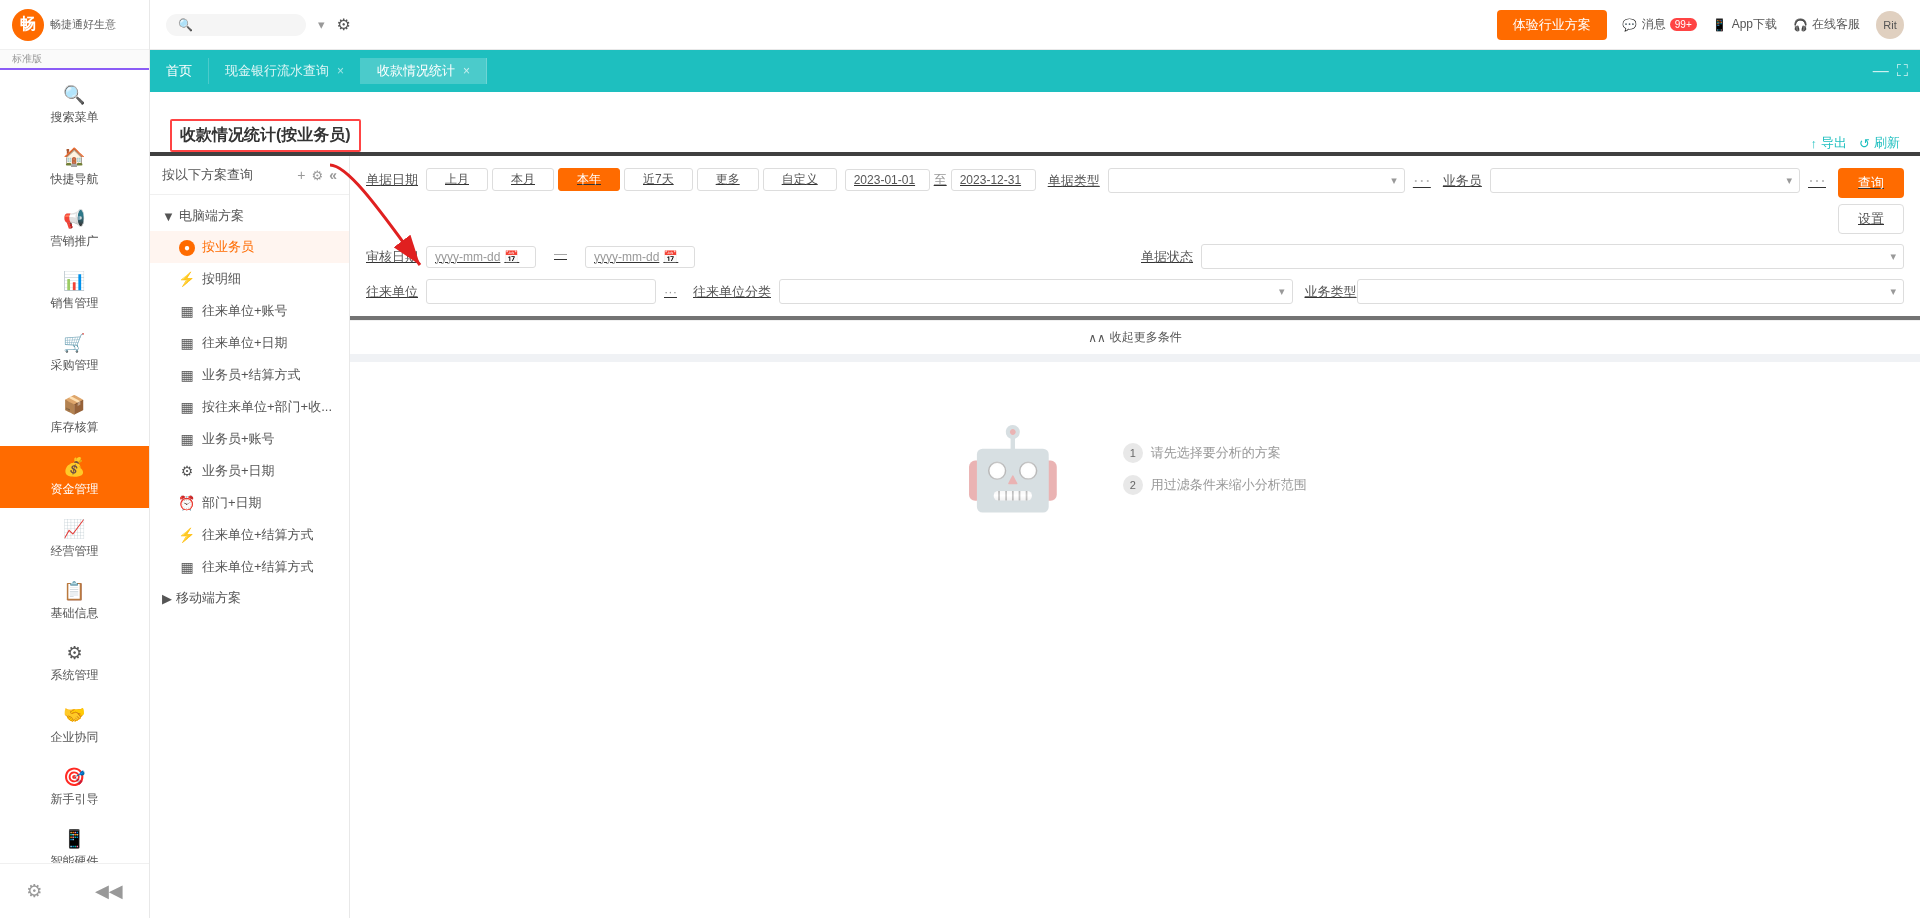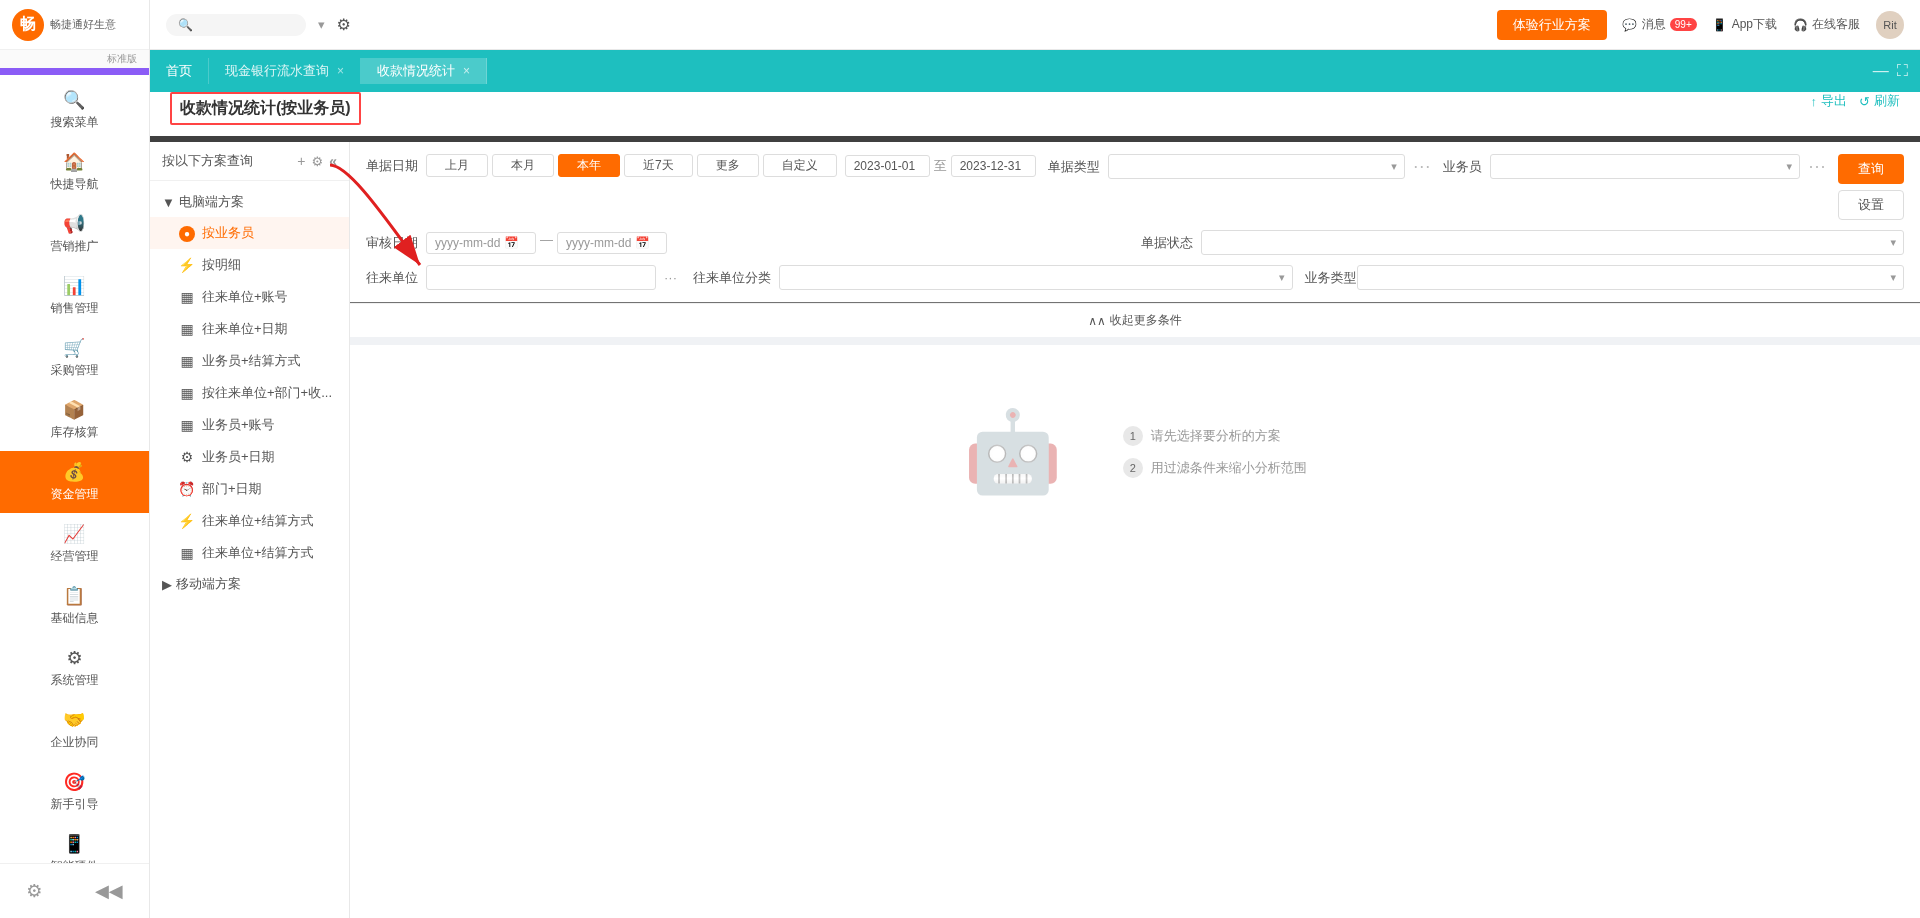--- a/index.html
+++ b/index.html
@@ -6,21 +6,21 @@
     body { background: #f0f2f5; font-size: 13px; color: #333; overflow: hidden; }
 
     
     .app-container { display: flex; height: 918px; width: 1920px; }
 
     
     .sidebar { width: 150px; background: #fff; display: flex; flex-direction: column; border-right: 1px solid #e8e8e8; flex-shrink: 0; }
     .sidebar-logo { height: 50px; display: flex; align-items: center; padding: 0 12px; background: #fff; border-bottom: 1px solid #f0f0f0; }
     .logo-icon { width: 32px; height: 32px; background: #ff6b00; border-radius: 50%; display: flex; align-items: center; justify-content: center; color: white; font-weight: bold; font-size: 16px; margin-right: 6px; }
     .logo-text { font-size: 11px; color: #666; line-height: 1.3; }
-    .sidebar-edition { font-size: 10px; color: #999; padding: 2px 12px; background: #fafafa; border-bottom: 7px solid #8b5cf6; text-align: right; }
+    .sidebar-edition { font-size: 10px; color: #999; padding: 2px 12px; background: #fafafa; border-bottom: 2px solid #8b5cf6; }
 
     .sidebar-nav { flex: 1; overflow-y: auto; padding: 4px 0; }
     .sidebar-item { display: flex; flex-direction: column; align-items: center; padding: 10px 8px; cursor: pointer; color: #555; transition: all 0.2s; }
     .sidebar-item.active { color: #fff; background: #ff6b00; }
     .sidebar-item .nav-icon { font-size: 18px; margin-bottom: 3px; }
     .sidebar-item .nav-label { font-size: 12px; text-align: center; }
 
     .sidebar-bottom { padding: 10px 0; border-top: 1px solid #f0f0f0; display: flex; justify-content: space-around; }
     .sidebar-bottom-icon { color: #999; font-size: 18px; cursor: pointer; padding: 6px; }
 
@@ -44,21 +44,21 @@
     .tab-item.active { background: rgba(255,255,255,0.2); color: white; }
     .tab-close { margin-left: 8px; opacity: 0.7; font-size: 12px; }
     .tab-spacer { flex: 1; }
     .tab-bar-actions { display: flex; align-items: center; padding: 0 12px; gap: 8px; color: rgba(255,255,255,0.8); }
     .tab-bar-icon { cursor: pointer; font-size: 16px; }
 
     
     .page-content { flex: 1; background: #f0f2f5; overflow: hidden; display: flex; flex-direction: column; }
 
     
-    .page-header { background: white; padding: 0 20px; height: 50px; display: flex; align-items: flex-start; justify-content: space-between; border-bottom: 6px solid #404040; flex-shrink: 0; }
+    .page-header { background: white; padding: 0 20px; height: 64px; display: flex; align-items: flex-end; justify-content: space-between; border-bottom: 4px solid #404040; flex-shrink: 0; }
     .page-title { font-size: 16px; font-weight: bold; color: #333; border: 2px solid #ff4444; padding: 4px 8px; border-radius: 2px; }
     .page-header-actions { display: flex; align-items: center; gap: 12px; }
     .header-action-btn { display: flex; align-items: center; gap: 4px; color: #1ebfbf; cursor: pointer; font-size: 13px; }
 
     
     .content-body { flex: 1; display: flex; overflow: hidden; }
 
     
     .left-panel { width: 200px; background: white; border-right: 1px solid #e8e8e8; flex-shrink: 0; overflow-y: auto; }
     .left-panel-header { display: flex; align-items: center; justify-content: space-between; padding: 10px 12px; border-bottom: 1px solid #f0f0f0; }
@@ -70,21 +70,21 @@
     .scheme-group { }
     .scheme-group-header { display: flex; align-items: center; padding: 6px 12px; cursor: pointer; color: #555; font-size: 13px; gap: 4px; }
     .scheme-item { display: flex; align-items: center; padding: 7px 12px 7px 28px; cursor: pointer; color: #555; font-size: 13px; gap: 6px; }
     .scheme-item.active { color: #ff6b00; background: #fff5f0; }
     .scheme-item .item-icon { font-size: 14px; width: 18px; text-align: center; }
 
     
     .right-panel { flex: 1; display: flex; flex-direction: column; overflow: hidden; }
 
     
-    .filter-area { background: white; padding: 12px 16px; border-bottom: 1px solid #737373; flex-shrink: 0; }
+    .filter-area { background: white; padding: 12px 16px; border-bottom: 4px solid #737373; flex-shrink: 0; text-decoration: underline; }
     .filter-date-group { display: flex; align-items: center; gap: 4px; }
     .date-quick-btn { padding: 2px 18px; border: 1px solid #ddd; border-radius: 3px; cursor: pointer; font-size: 12px; color: #555; background: white; }
     .date-quick-btn.active { background: #ff6b00; color: white; border-color: #ff6b00; }
     .date-input-range { display: flex; align-items: center; gap: 4px; }
     .date-input { border: 1px solid #ddd; border-radius: 3px; padding: 3px 8px; font-size: 12px; color: #555; background: white; width: 85px; }
     .filter-select { border: 1px solid #ddd; border-radius: 3px; padding: 4px 28px 4px 10px; font-size: 13px; color: #555; background: white; min-width: 200px; cursor: pointer; appearance: none; position: relative; }
     .filter-select-wrapper { position: relative; display: inline-flex; align-items: center; }
     .filter-select-wrapper::after { content: '▾'; position: absolute; right: 8px; color: #999; pointer-events: none; font-size: 11px; }
     .filter-input { border: 1px solid #ddd; border-radius: 3px; padding: 4px 10px; font-size: 13px; color: #555; min-width: 200px; }
     .filter-dots { color: #999; cursor: pointer; padding: 0 4px; }
@@ -374,21 +374,21 @@
               <div class="btn-group">
                 <button class="query-btn">查询</button>
                 <button class="settings-btn">设置</button>
               </div>
             </div>
 
             <div style="display:flex; align-items:center; gap:12px; margin-bottom:10px;">
 
               <div style="display:flex; align-items:center; gap:8px; flex:1;">
                 <span style="color:#555; font-size:13px; white-space:nowrap;">审核日期</span>
-                <div style="display:flex; align-items:flex-start; gap:0;">
+                <div style="display:flex; align-items:flex-start; gap:14px;">
                   <div class="date-picker-input">
                     <span>yyyy-mm-dd</span>
                     <span style="color:#999;">📅</span>
                   </div>
                   <span class="date-separator">—</span>
                   <div class="date-picker-input">
                     <span>yyyy-mm-dd</span>
                     <span style="color:#999;">📅</span>
                   </div>
                 </div>

